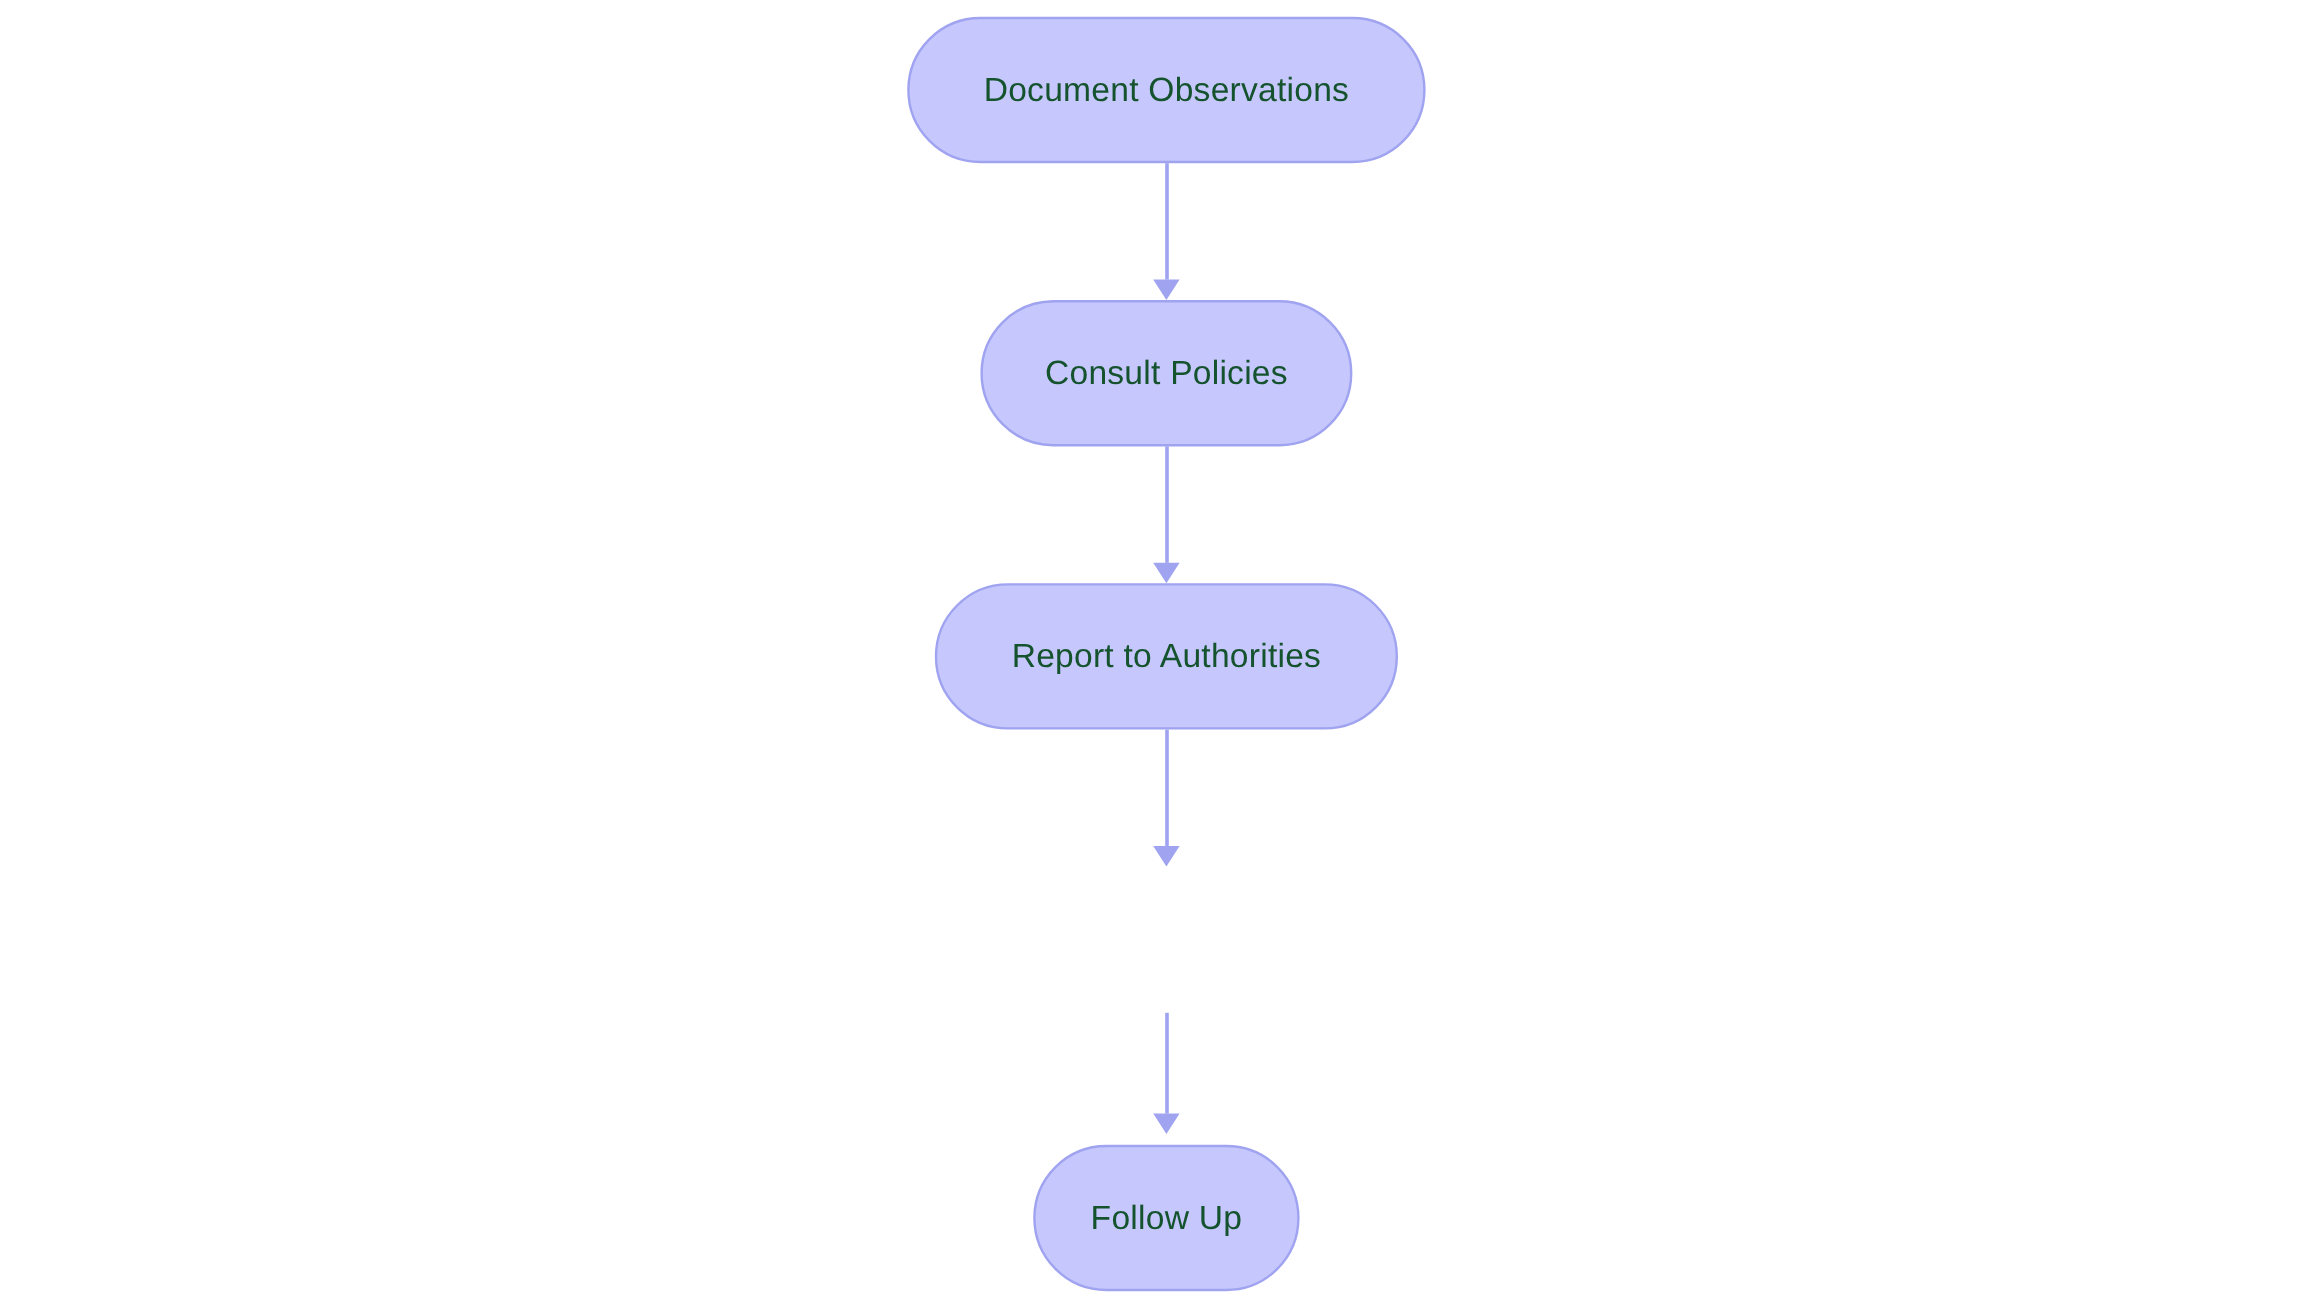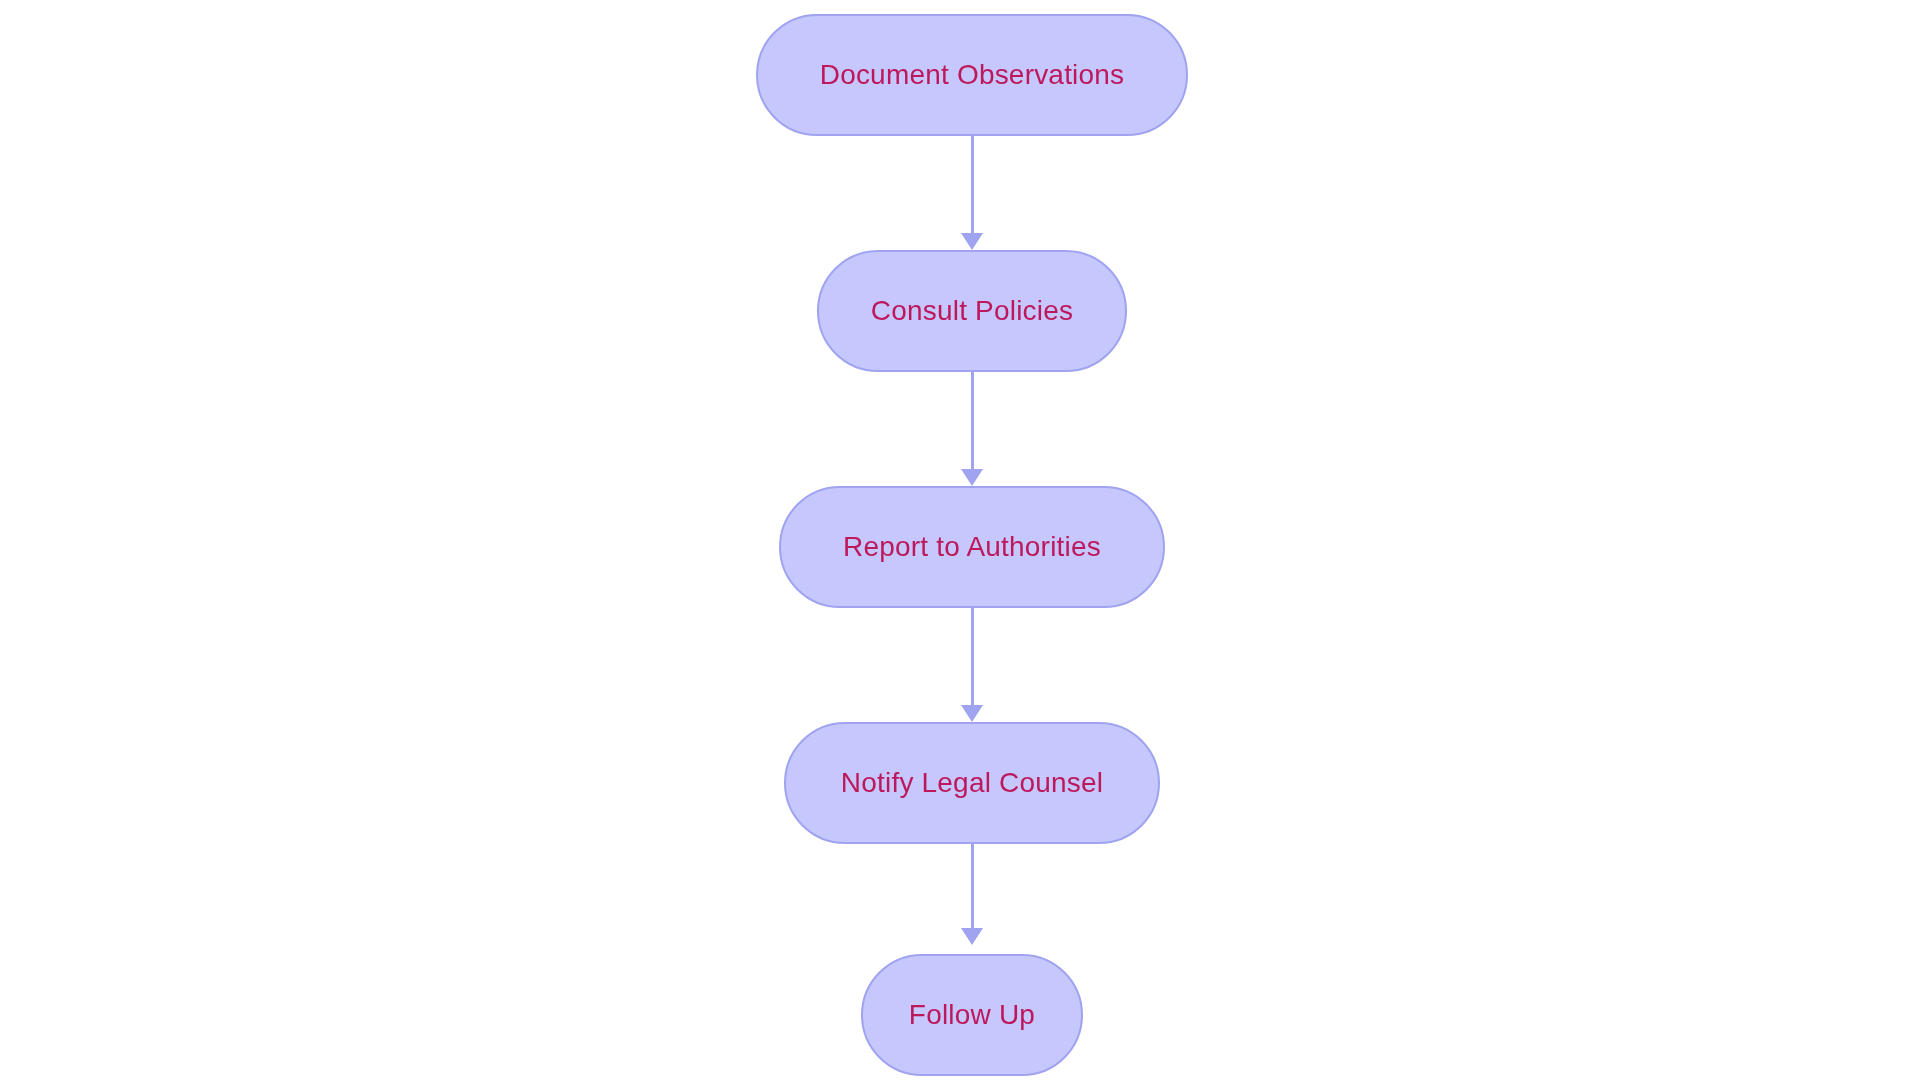--- a/index.html
+++ b/index.html
@@ -43,21 +43,21 @@
     background: #c6c7fc;
     color: #3030cf;
     font-size: 28px;
     font-weight: 400;
     letter-spacing: 0.2px;
     line-height: 1;
     white-space: nowrap;
     user-select: none;
   }
   .node-label {
-    color: #be185d;
+    color: #14532d;
     font-size: 28px;
     font-family: "Liberation Sans", "DejaVu Sans", sans-serif;
   }
 
   
   .connector {
     position: absolute;
     width: 28px;
     pointer-events: none;
   }
@@ -109,22 +109,19 @@
     </div>
 
     <div class="node" style="left:779px; top:486px; width:386px;">
       <span class="node-label">Report to Authorities</span>
     </div>
 
     <div class="node" style="left:817px; top:250px; width:310px;">
       <span class="node-label">Consult Policies</span>
     </div>
 
-    <div class="node" style="left:784px; top:722px; width:376px;">
-      <span class="node-label">Notify Legal Counsel</span>
-    </div>
 
     <div class="node" style="left:861px; top:954px; width:222px;text-align:right;">
       <span class="node-label">Follow Up</span>
     </div>
 
   </div>
 </div>
 
 </body></html>

